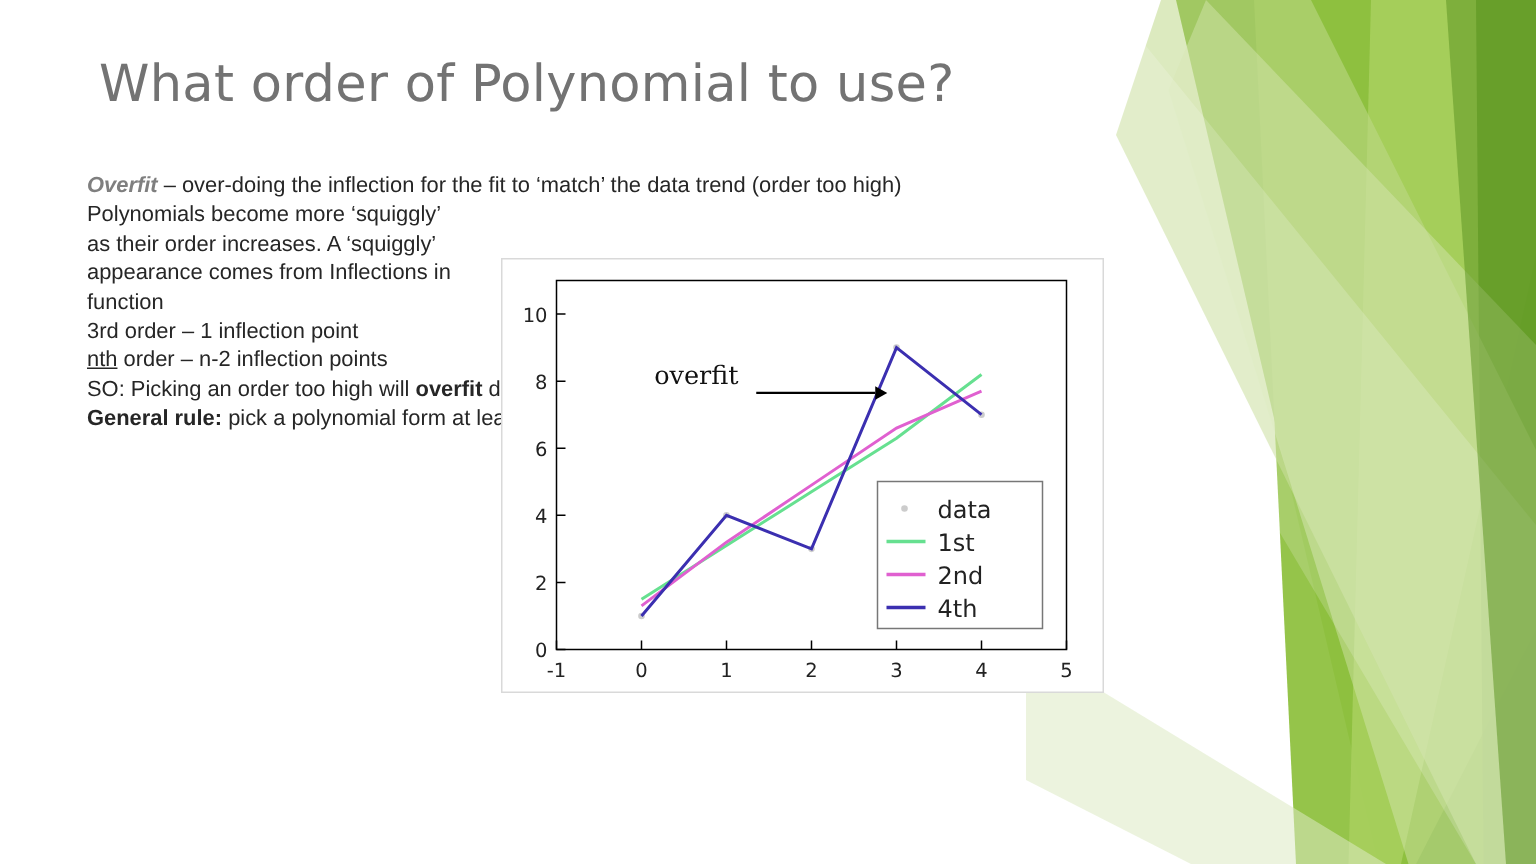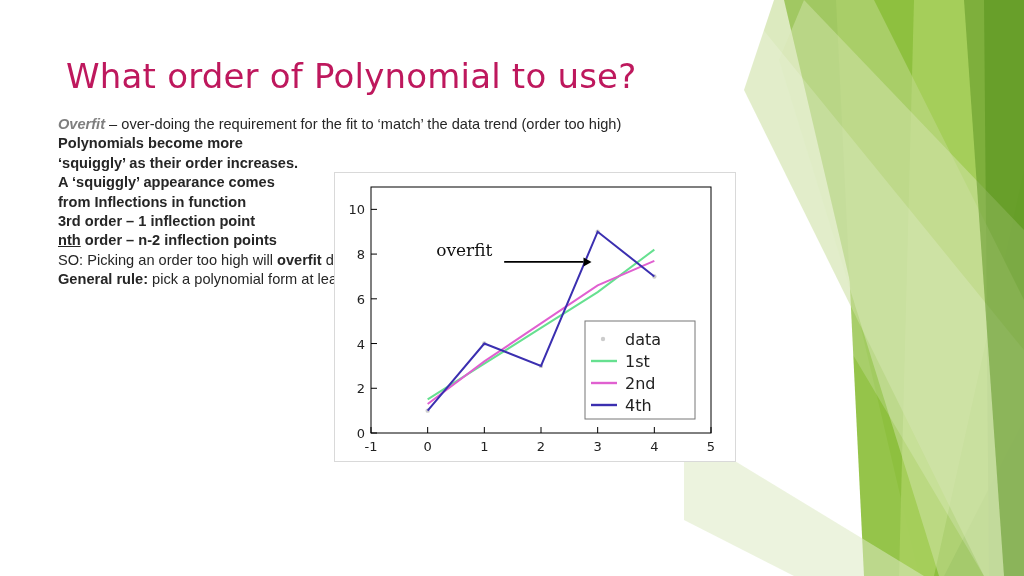--- a/index.html
+++ b/index.html
@@ -29,41 +29,41 @@
     width: 340px;
     height: 576px;
     overflow: hidden;
     pointer-events: none;
   }
 
   
   .title {
     position: absolute;
     left: 66px;
-    top: 56px;
+    top: 36px;
     font-size: 34px;
-    color: #be185d;
+    color: #737373;
     font-family: "DejaVu Sans", sans-serif;
     font-weight: normal;
     letter-spacing: 0.2px;
     white-space: nowrap;
   }
 
   
   .body-text {
     position: absolute;
     left: 58px;
     top: 115px;
     width: 645px;
     font-size: 14.6px;
     color: #262626;
     line-height: 19.4px;
   }
   .line { white-space: normal; }
-  .line.narrow { width: 250px; font-weight: bold; }
+  .line.narrow { width: 250px; }
   .ital-grey {
     font-style: italic;
     color: #7f7f7f;
     font-weight: bold;
   }
   .bold { font-weight: bold; }
   .uline { text-decoration: underline; margin-top: 15px; }
   .caret {
     display: inline-block;
     width: 1px;
@@ -105,21 +105,21 @@
       <polygon points="120,0 340,230 340,576 255,576 95,60" fill="#D7E6B4" opacity="0.45"></polygon>
       <polygon points="0,430 240,576 110,576 0,520" fill="#DDE9C2" opacity="0.55"></polygon>
       <polygon points="55,0 340,350 340,576 300,576 30,120" fill="#ffffff" opacity="0.18"></polygon>
       <polygon points="280,0 340,0 340,576 320,576" fill="#5F9625" opacity="0.55"></polygon>
     </svg>
   </div>
 
   <div class="title">What order of Polynomial to use?</div>
 
   <div class="body-text">
-      <div class="line"><span class="ital-grey">Overfit</span><span> – over-doing the requirement for the fit to ‘match’ the data trend (order too high)</span></div>
+      <div class="line"><span class="ital-grey">Overfit</span><span> – over-doing the inflection for the fit to ‘match’ the data trend (order too high)</span></div>
       <div class="line narrow"><span>Polynomials become more ‘squiggly’ as their order increases. A ‘squiggly’ appearance comes from Inflections in function</span></div>
       <div class="line narrow"><span>3rd order – 1 inflection point</span></div>
       <div class="line narrow"><span class="uline">nth</span><span> order – n-2 inflection points</span></div>
       <div class="line"><span>SO: Picking an order too high will </span><span class="bold">overfit</span><span> data</span></div>
       <div class="line"><span class="bold">General rule:</span><span> pick a polynomial form at least several orders lower than the number of data points.</span></div>
     </div>
 
   <div class="chart-box">
     <svg class="chart-inner" viewBox="0 0 400 288" xmlns="http://www.w3.org/2000/svg">
 

